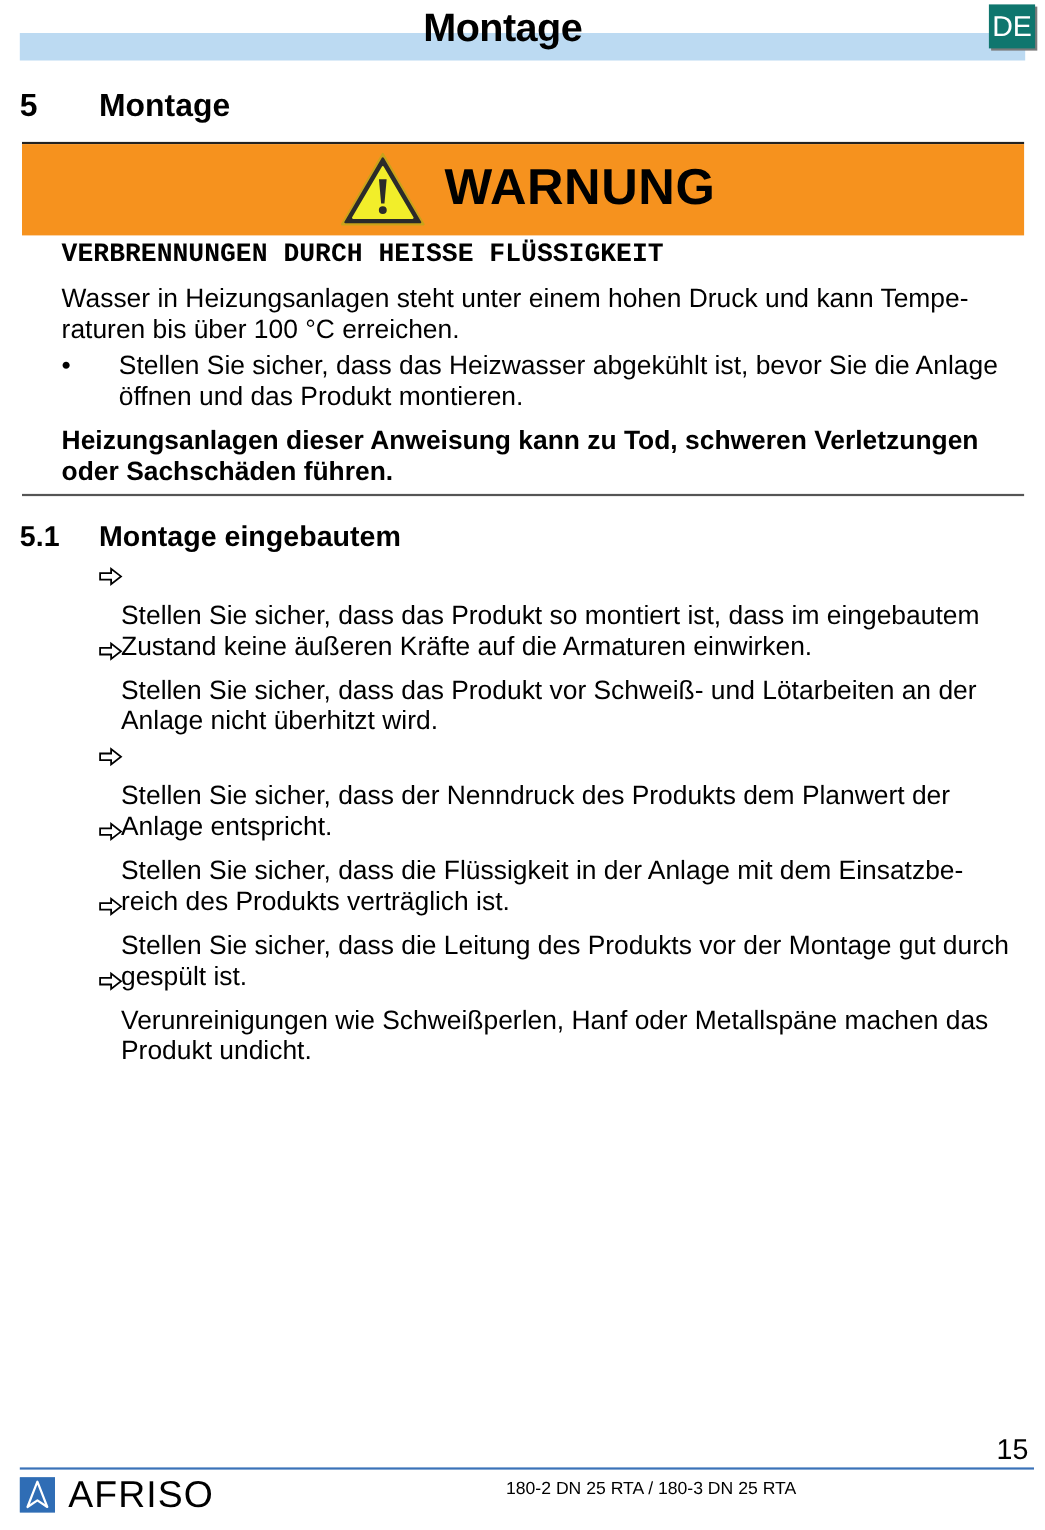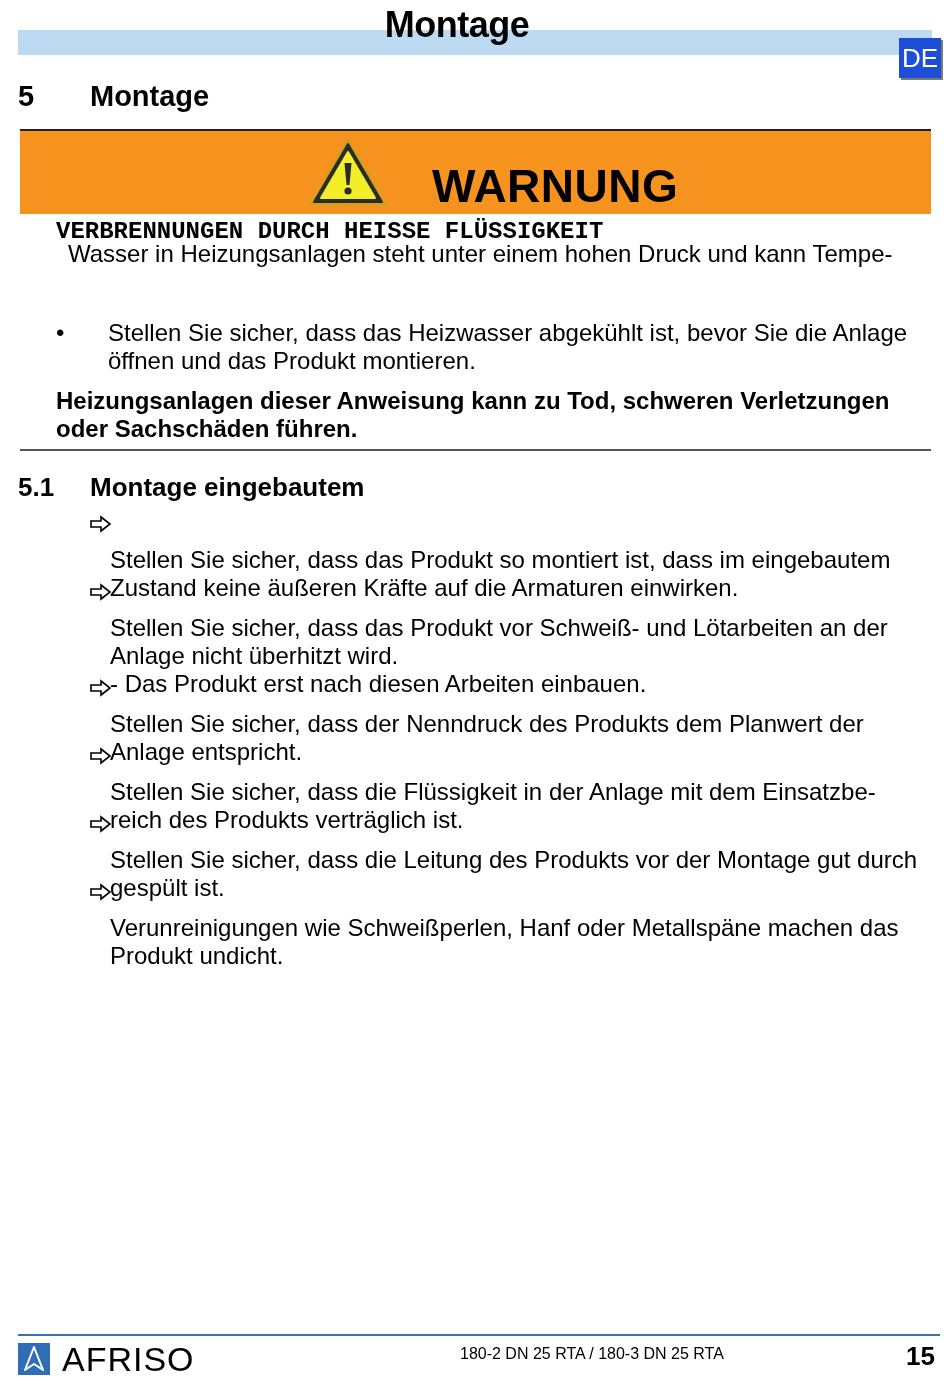--- a/index.html
+++ b/index.html
@@ -4,38 +4,38 @@
 <style>
   html, body { margin: 0; padding: 0; background: #ffffff; }
   body { width: 950px; height: 1391px; position: relative; overflow: hidden;
          font-family: "Liberation Sans", sans-serif; color: #000; }
   .abs { position: absolute; }
 
   
   .hdr-bar { left: 18px; top: 30px; width: 914px; height: 25px; background: #bcdaf2; }
   .hdr-title { left: 0; width: 914px; top: 4px; text-align: center; font-size: 36px; font-weight: bold;
                letter-spacing: -0.5px; padding-left: 0; }
-  .lang-badge { left: 899px; top: 4px; width: 42px; height: 40px; background: #1d4ed8;
+  .lang-badge { left: 899px; top: 4px; width: 42px; height: 40px; background: #0f766e;
                 color: #fff; font-size: 26px; line-height: 40px; text-align: center;
-                box-shadow: 2px 2px 0 #7a7a7a; margin-top: 34px; }
+                box-shadow: 2px 2px 0 #7a7a7a; }
 
   
   .h1 { top: 80px; left: 18px; font-size: 29px; font-weight: bold; }
   .h1 .num { position: absolute; left: 0; }
   .h1 .txt { position: absolute; left: 72px; white-space: nowrap; }
 
   
   .warn-top-line { left: 20px; top: 129px; width: 911px; height: 2px; background: #222; }
   .warn-band { left: 20px; top: 131px; width: 911px; height: 83px; background: #f6921e; }
   .warn-icon { left: 308px; top: 137px; width: 80px; height: 70px; }
-  .warn-title { left: 404px; top: 159px; font-size: 46px; font-weight: bold; letter-spacing: 0.5px; margin-left: 28px; }
+  .warn-title { left: 404px; top: 142px; font-size: 46px; font-weight: bold; letter-spacing: 0.5px; }
 
   .warn-subtitle { left: 56px; top: 218px; font-size: 24px; font-weight: bold; white-space: nowrap; font-family: Liberation Mono, monospace; }
   .para { left: 56px; width: 870px; font-size: 24px; line-height: 28px; }
-  .warn-body { top: 240px; margin-left: 12px; }
+  .warn-body { top: 258px; }
   .bullet-row { left: 56px; top: 319px; width: 870px; font-size: 24px; line-height: 28px; }
   .bullet-row .dot { position: absolute; left: 0; top: 0; }
   .bullet-row .txt { position: absolute; left: 52px; width: 840px; }
   .warn-conseq { top: 387px; font-weight: bold; }
   .warn-bottom-line { left: 20px; top: 449px; width: 911px; height: 2px; background: #555; }
 
   
   .h2 { top: 472px; left: 18px; font-size: 26px; font-weight: bold; }
   .h2 .num { position: absolute; left: 0; }
   .h2 .txt { position: absolute; left: 72px; white-space: nowrap; }
@@ -43,21 +43,21 @@
   .step { left: 90px; width: 850px; font-size: 24px; line-height: 28px; }
   .step .arrow { position: absolute; left: 0; top: 5px; width: 22px; height: 18px; }
   .step .txt { position: absolute; left: 20px; width: 810px; margin-top: 36px; }
   .step .sub { display: block; padding-left: 0; }
 
   
   .ftr-line { left: 18px; top: 1334px; width: 922px; height: 2px; background: #3a72b8; }
   .logo-box { left: 18px; top: 1343px; width: 32px; height: 32px; background: #2f6db5; }
   .logo-text { left: 62px; top: 1340px; font-size: 34px; letter-spacing: 1px; font-weight: normal; line-height: 38px; }
   .ftr-model { left: 460px; top: 1345px; font-size: 16px; white-space: nowrap; }
-  .ftr-page { left: 906px; top: 1341px; font-size: 26px; font-weight: bold; }
+  .ftr-page { left: 906px; top: 1302px; font-size: 26px; font-weight: normal; }
 </style>
 </head>
 <body>
 
 <div class="abs hdr-bar"></div>
 <div class="abs hdr-title">Montage</div>
 <div class="abs lang-badge">DE</div>
 
 <div class="abs h1">
   <span class="num">5</span>
@@ -71,20 +71,21 @@
   <path d="M40 7 L74 65 L6 65 Z" fill="#2b2b2b" stroke="#2b2b2b" stroke-width="2" stroke-linejoin="round"></path>
   <path d="M40 15 L67 61 L13 61 Z" fill="#f2ee2a" stroke="#f2ee2a" stroke-width="2" stroke-linejoin="round"></path>
   <path d="M36.5 26 L43.5 26 L41.5 48 L38.5 48 Z" fill="#2b2b2b"></path>
   <ellipse cx="40" cy="54" rx="3.6" ry="3.6" fill="#2b2b2b"></ellipse>
 </svg>
 <div class="abs warn-title">WARNUNG</div>
 
 <div class="abs warn-subtitle">VERBRENNUNGEN DURCH HEISSE FLÜSSIGKEIT</div>
 <div class="abs para warn-body">
   <div>Wasser in Heizungsanlagen steht unter einem hohen Druck und kann Tempe-</div>
+  <div>raturen bis über 100 °C erreichen.</div>
 </div>
 <div class="abs bullet-row">
   <span class="dot">•</span>
   <span class="txt">Stellen Sie sicher, dass das Heizwasser abgekühlt ist, bevor Sie die Anlage öffnen und das Produkt montieren.</span>
 </div>
 <div class="abs para warn-conseq">Heizungsanlagen dieser Anweisung kann zu Tod, schweren Verletzungen oder Sachschäden führen.</div>
 <div class="abs warn-bottom-line"></div>
 
 <div class="abs h2">
   <span class="num">5.1</span>
@@ -97,21 +98,20 @@
     </svg>
   <span class="txt">Stellen Sie sicher, dass das Produkt so montiert ist, dass im eingebautem Zustand keine äußeren Kräfte auf die Armaturen einwirken.</span>
 </div>
 
 <div class="abs step" style="top:578px;">
   <svg class="arrow" viewBox="0 0 22 18">
       <path d="M1 6 L11 6 L11 2 L20 9 L11 16 L11 12 L1 12 Z" fill="none" stroke="#000" stroke-width="1.6"></path>
     </svg>
   <span class="txt">
     <span>Stellen Sie sicher, dass das Produkt vor Schweiß- und Lötarbeiten an der Anlage nicht überhitzt wird.</span>
-    <span class="sub">-  Das Produkt erst nach diesen Arbeiten einbauen.</span>
   </span>
 </div>
 
 <div class="abs step" style="top:674px;">
   <svg class="arrow" viewBox="0 0 22 18">
       <path d="M1 6 L11 6 L11 2 L20 9 L11 16 L11 12 L1 12 Z" fill="none" stroke="#000" stroke-width="1.6"></path>
     </svg>
   <span class="txt">Stellen Sie sicher, dass der Nenndruck des Produkts dem Planwert der Anlage entspricht.</span>
 </div>
 

